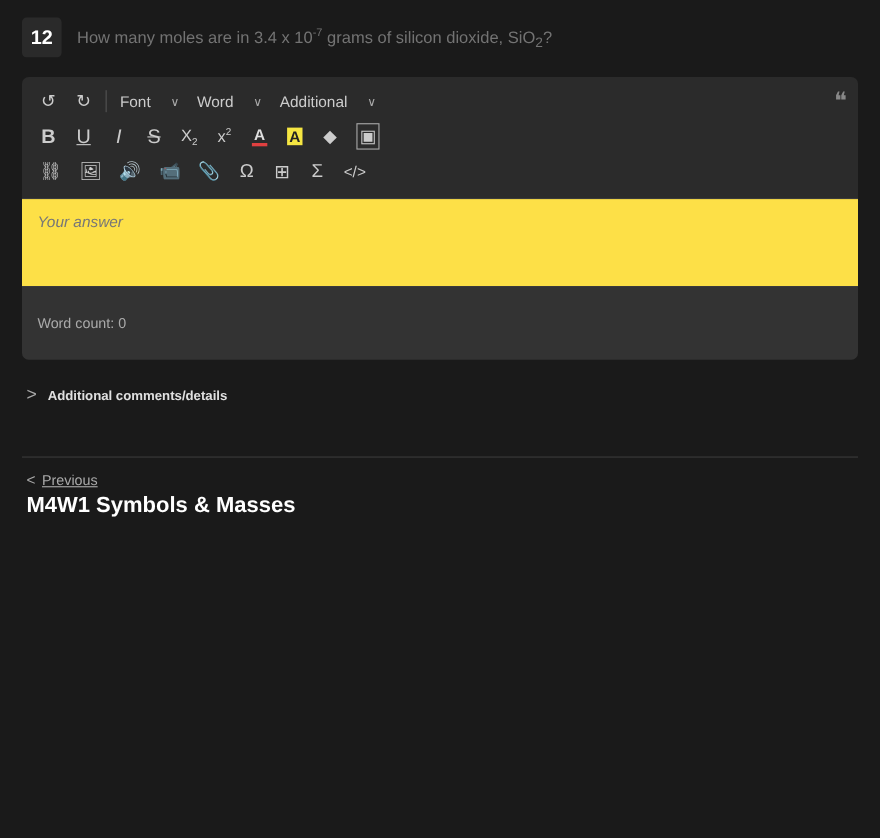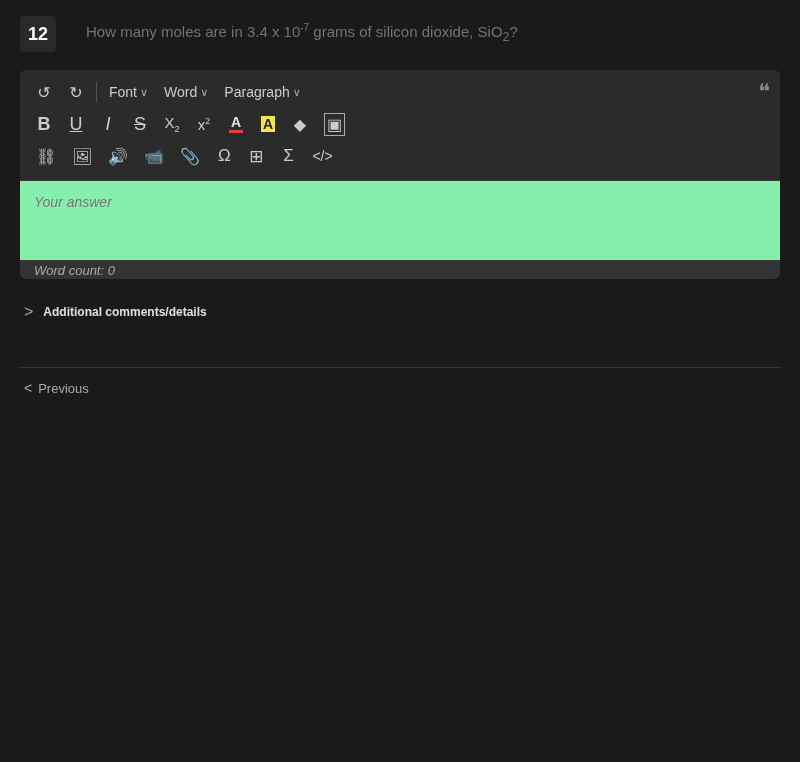--- a/index.html
+++ b/index.html
@@ -13,22 +13,22 @@
       overflow-x: hidden;
     }
 
     .page-container {
       padding: 16px 20px;
     }
 
     
     .question-header {
       display: flex;
-      align-items: flex-start;
-      gap: 30px;
+      align-items: center;
+      gap: 14px;
       margin-bottom: 18px;
     }
 
     .question-number {
       background-color: #2a2a2a;
       color: #ffffff;
       font-size: 18px;
       font-weight: bold;
       width: 36px;
       height: 36px;
@@ -90,21 +90,21 @@
 
     .toolbar-select {
       background: none;
       border: none;
       color: #cccccc;
       cursor: pointer;
       padding: 4px 6px;
       font-size: 14px;
       display: flex;
       align-items: center;
-      gap: 3px;
+      gap: 18px;
     }
 
     .toolbar-select .chevron {
       font-size: 11px;
       color: #aaaaaa;
     }
 
     
     .btn-bold { font-weight: bold; font-size: 18px; }
     .btn-underline { text-decoration: underline; font-size: 18px; }
@@ -149,39 +149,38 @@
 
     
     .quote-icon {
       font-size: 22px;
       color: #888;
       margin-left: auto;
     }
 
     
     .editor-body {
-      background-color: #86efac;
+      background-color: #fde047;
       min-height: 80px;
       padding: 12px 14px;
       border-top: 1px solid #3a3a3a;
     }
 
     .editor-placeholder {
       color: #777;
       font-size: 14px;
       font-style: italic;
     }
 
     
     .word-count-bar {
       background-color: #333333;
-      padding: 0 14px;
+      padding: 24px 14px;
       border-radius: 0 0 6px 6px;
       border-top: 1px solid #3a3a3a;
-      font-style: italic;
     }
 
     .word-count-text {
       font-size: 13px;
       color: #aaaaaa;
     }
 
     
     .additional-section {
       display: flex;
@@ -219,20 +218,21 @@
     }
 
     .nav-chevron {
       font-size: 14px;
       color: #aaaaaa;
     }
 
     .nav-label {
       font-size: 13px;
       color: #aaaaaa;
+      text-decoration: underline;
     }
 
     .nav-title {
       font-size: 20px;
       font-weight: bold;
       color: #ffffff;
       padding-left: 0;
     }
   </style>
 </head>
@@ -267,21 +267,21 @@
           <span>Font</span>
           <span class="chevron">∨</span>
         </button>
 
         <button class="toolbar-btn toolbar-select">
           <span>Word</span>
           <span class="chevron">∨</span>
         </button>
 
         <button class="toolbar-btn toolbar-select">
-          <span>Paragraph</span>
+          <span>Additional</span>
           <span class="chevron">∨</span>
         </button>
 
         <span class="quote-icon">❝</span>
       </div>
 
       <div class="toolbar-row">
 
         <button class="toolbar-btn btn-bold">
           <span>B</span>
@@ -381,15 +381,16 @@
   <div class="additional-section">
     <span class="chevron-right">&gt;</span>
     <span class="additional-label">Additional comments/details</span>
   </div>
 
   <div class="nav-section">
     <div class="nav-previous">
       <span class="nav-chevron">&lt;</span>
       <span class="nav-label">Previous</span>
     </div>
+    <div class="nav-title">M4W1 Symbols &amp; Masses</div>
   </div>
 
 </div>
 
 </body></html>

